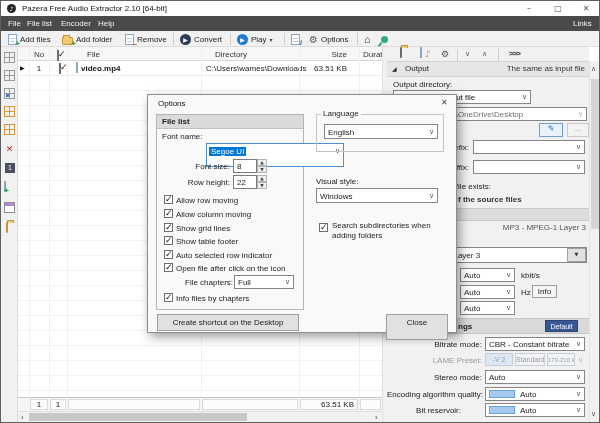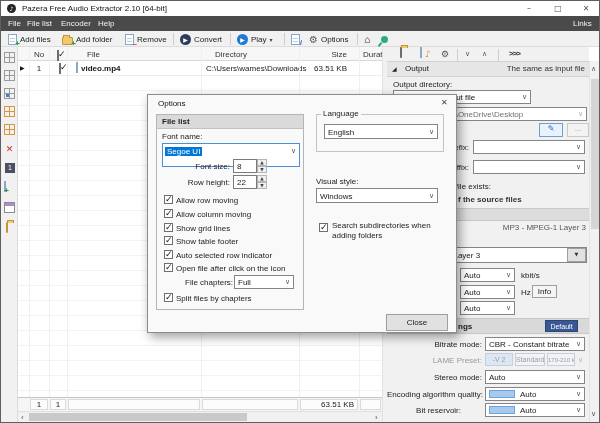--- a/index.html
+++ b/index.html
@@ -78,21 +78,21 @@
   .vscroll { left:588px; top:60px; width:12px; height:363px; background:#f1f1f1; border-left:1px solid #e3e3e3; }
   .varr { left:590px; font-size:7px; color:#555; font-family:"DejaVu Sans",sans-serif; }
   .vthumb { left:590px; top:78px; width:8px; height:150px; background:#d5d5d5; }
   
   .dialog { left:146px; top:93px; width:310px; height:239px; background:#f9f9f9; border:1px solid #8c8c8c; box-shadow:3px 4px 10px rgba(0,0,0,.38); z-index:10; }
   .dialog * { position:absolute; }
   .dlg-title { left:10px; top:4px; font-size:8px; color:#111; }
   .dlg-close { left:293px; top:3px; font-size:8px; color:#444; font-family:"DejaVu Sans",sans-serif; }
   .group { border:1px solid #b5b5b5; }
   .ghead { left:0; top:0; width:100%; height:14px; background:#dadada; border-bottom:1px solid #c2c2c2; font-weight:bold; font-size:8px; line-height:14px; padding-left:5px; color:#222; }
-  .focus-combo { border:1px solid #4a90d9; background:#fff; height:24px; }
+  .focus-combo { border:1px solid #4a90d9; background:#fff; height:24px;margin-left:44px; }
   .sel { background:#0078d7; color:#fff; padding:0 2px; }
   .spin { width:10px; height:14px; }
   .spin span { position:absolute; left:0; width:10px; height:7px; background:#f0f0f0; border:1px solid #b5b5b5; font-size:4.5px; text-align:center; line-height:6px; color:#444; font-family:"DejaVu Sans",sans-serif; }
   .numbox { background:#fff; border:1px solid #7a7a7a; font-size:8px; padding:2px 0 0 3px; }
   .legend { background:#f9f9f9; padding:0 2px; font-size:8px; color:#222; }
 </style>
 </head>
 <body>
 
 <div class="screen">
@@ -396,36 +396,37 @@
 
     <span class="lbl" style="left:37px;top:183px">File chapters:</span>
     <span class="combo" style="left:86px;top:180px;width:60px;position:absolute">
       <span class="cval">Full</span>
       <span class="carr">∨</span>
     </span>
 
     <span class="cbx" style="left:16px;top:198px">
         <span class="tick">✓</span>
       </span>
-    <span class="lbl" style="left:28px;top:199px">Split files by chapters</span>
+    <span class="lbl" style="left:28px;top:199px">Info files by chapters</span>
 
     <span class="group" style="left:168px;top:19px;width:128px;height:38px;border-color:#c3c3c3"></span>
     <span class="legend" style="left:173px;top:14px">Language</span>
     <span class="combo" style="left:176px;top:29px;width:114px;height:15px;position:absolute">
       <span class="cval" style="top:3px">English</span>
       <span class="carr" style="top:3px">∨</span>
     </span>
 
     <span class="lbl" style="left:168px;top:82px">Visual style:</span>
     <span class="combo" style="left:168px;top:93px;width:122px;height:15px;position:absolute">
       <span class="cval" style="top:3px">Windows</span>
       <span class="carr" style="top:3px">∨</span>
     </span>
 
     <span class="cbx" style="left:171px;top:128px">
         <span class="tick">✓</span>
       </span>
     <span class="lbl" style="left:184px;top:126px;width:112px;white-space:normal;line-height:10px">Search subdirectories when adding folders</span>
 
-    <span class="btn" style="left:238px;top:219px;width:62px;height:17px;line-height:16px">Close</span>
+    <span class="btn" style="left:9px;top:219px;width:142px;height:17px;line-height:16px">Create shortcut on the Desktop</span>
+    <span class="btn" style="left:238px;top:219px;width:62px;height:26px;line-height:16px">Close</span>
   </div>
 
 </div>
 
 </body></html>

